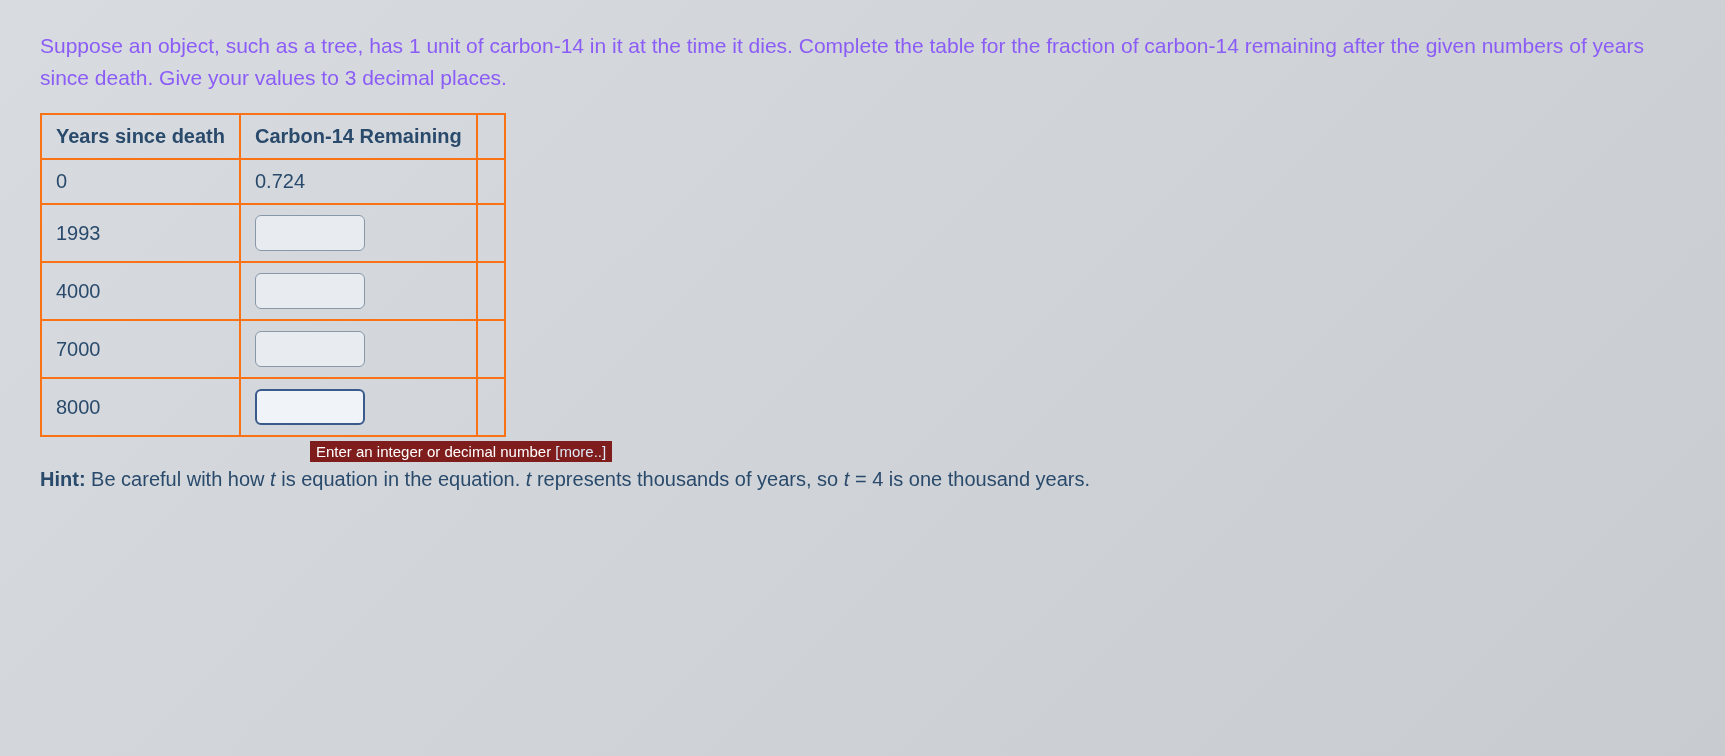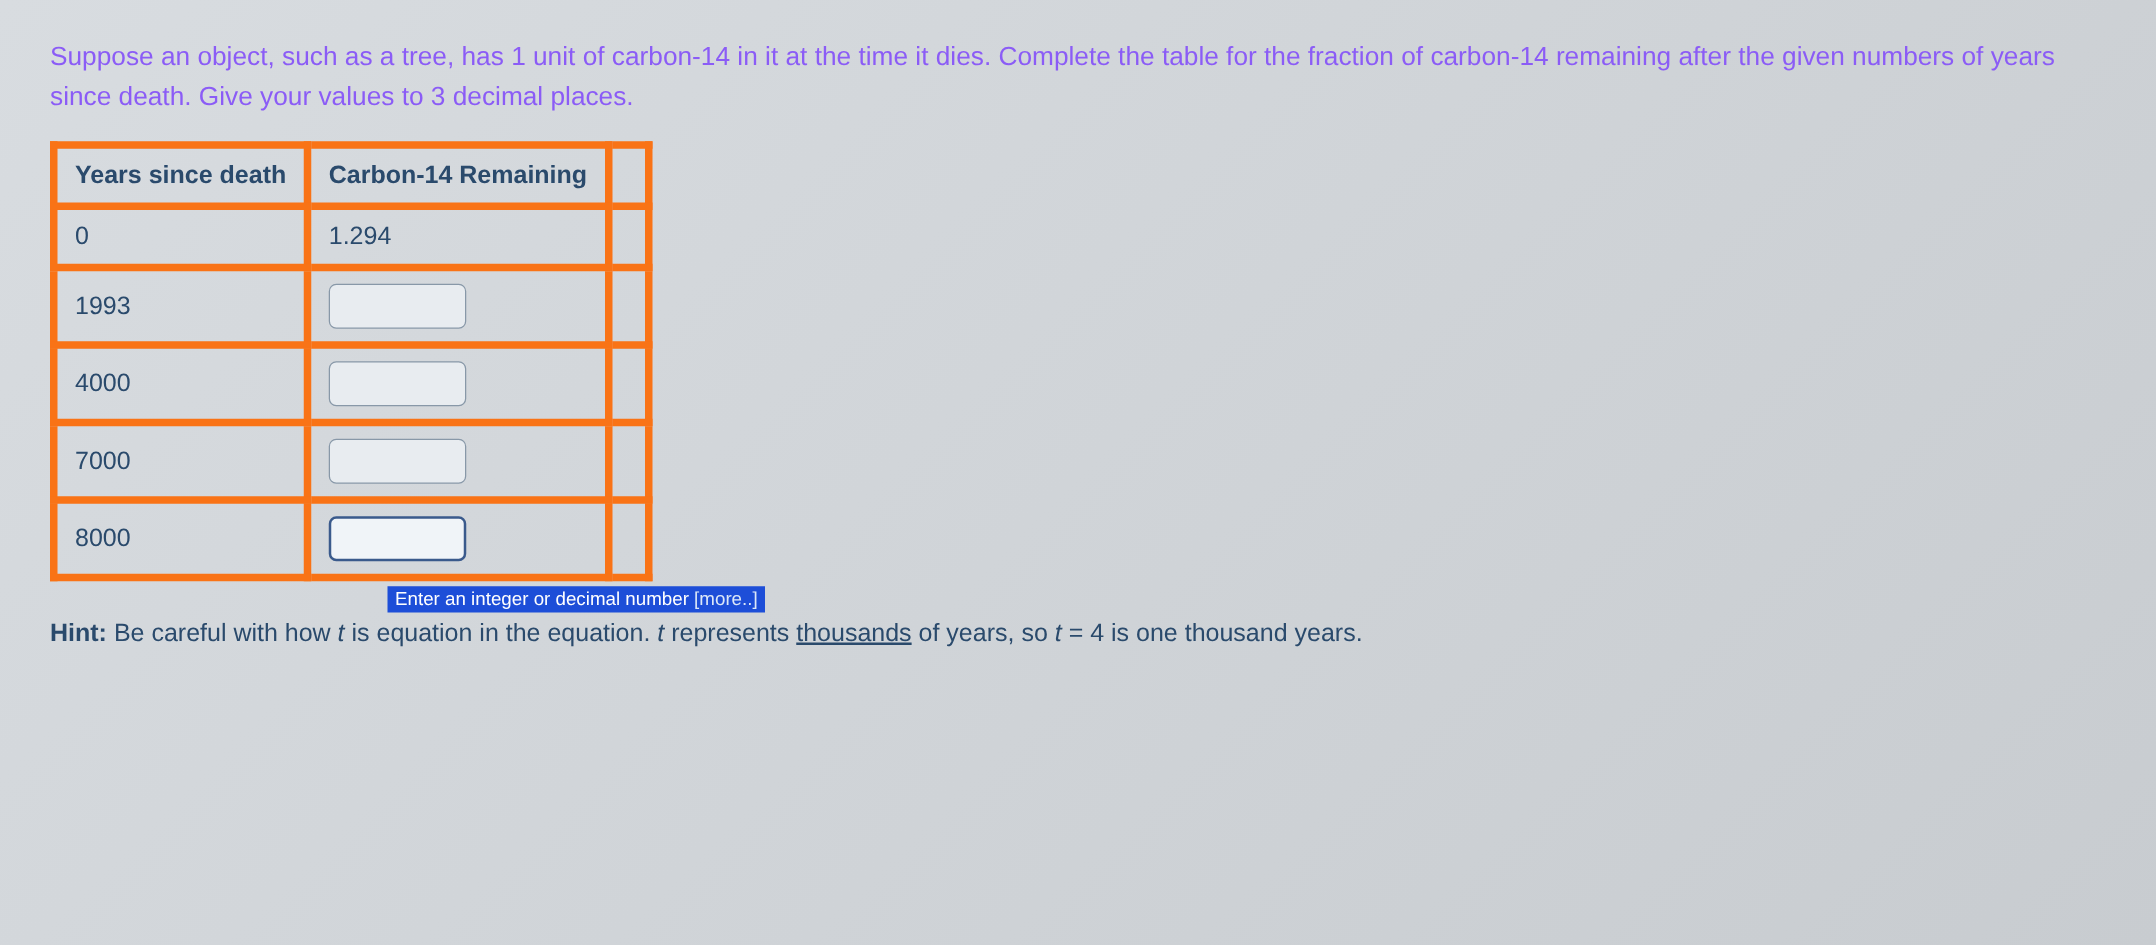--- a/index.html
+++ b/index.html
@@ -15,21 +15,21 @@
       font-size: 21px;
       line-height: 1.5;
       margin-bottom: 20px;
       color: #8b5cf6;
     }
     table {
       border-collapse: collapse;
       margin-bottom: 6px;
     }
     th, td {
-      border: 6px solid #f97316;
+      border: 2px solid #f97316;
       padding: 10px 14px;
       text-align: left;
       font-size: 20px;
       color: #2a4a6c;
     }
     th {
       font-weight: bold;
       background: transparent;
     }
     td.extra-col {
@@ -45,21 +45,21 @@
       font-size: 18px;
       padding: 2px 6px;
       box-sizing: border-box;
     }
     input.answer-field.active {
       border: 2px solid #3a5a8c;
       background: #f0f4f8;
     }
     .tooltip {
       display: inline-block;
-      background: #1d4ed8;
+      background: #7f1d1d;
       color: #ffffff;
       font-size: 15px;
       padding: 2px 6px;
       margin-left: 270px;
       margin-top: -4px;
     }
     .tooltip .more {
       color: #dde8f8;
     }
     .hint-text {
@@ -68,42 +68,41 @@
       color: #2a4a6c;
       margin-top: 2px;
     }
     .hint-label {
       font-weight: bold;
     }
     .italic {
       font-style: italic;
     }
     .underline {
-      text-decoration: underline;
     }
   </style>
 </head>
 <body>
 
 
 
 <div class="problem-text">Suppose an object, such as a tree, has 1 unit of carbon-14 in it at the time it dies.  Complete the table for the fraction of carbon-14 remaining after the given numbers of years since death.  Give your values to 3 decimal places.</div>
 
 <table>
   <thead>
     <tr>
       <th>Years since death</th>
       <th>Carbon-14 Remaining</th>
       <td class="extra-col"></td>
     </tr>
   </thead>
   <tbody>
     <tr>
       <td>0</td>
-      <td>1.294</td>
+      <td>0.724</td>
       <td class="extra-col"></td>
     </tr>
     <tr>
       <td>1993</td>
       <td>
         <input class="answer-field" value="" style="">
       </td>
       <td class="extra-col"></td>
     </tr>
     <tr>

